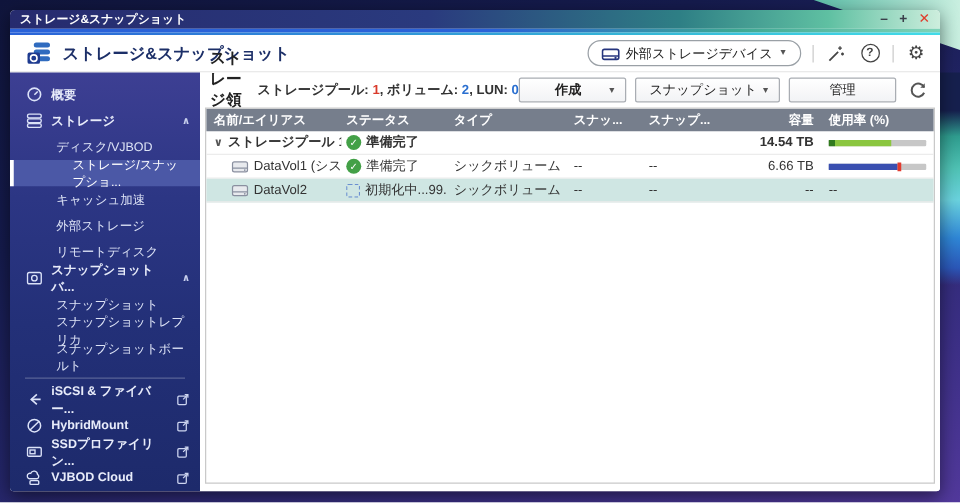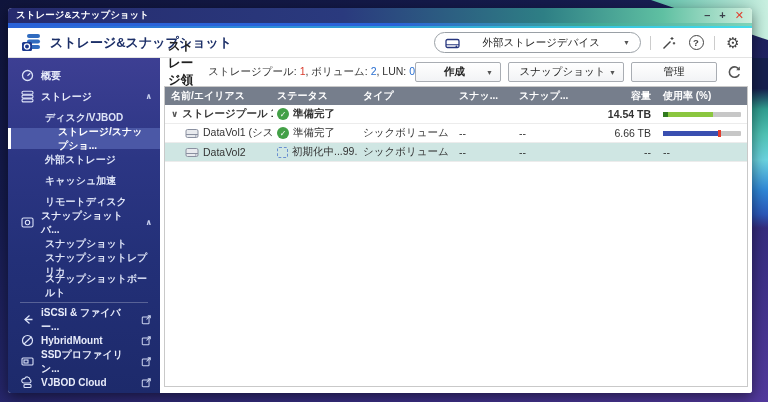--- a/index.html
+++ b/index.html
@@ -22,43 +22,43 @@
   .win-controls span { cursor:pointer; color:#3a3f4a; }
   .win-controls .close { color:#e03e2d; }
   .strip1 { height:3px; flex:none;
     background:linear-gradient(90deg,#2a62d8 0%,#2a62d8 52%,#3da893 78%,#7fd3b8 100%); }
   .strip2 { height:2px; flex:none;
     background:linear-gradient(90deg,#2a62d8 0%,#35b9d6 70%,#43dbe8 100%); }
   .app-header { height:30px; flex:none; display:flex; align-items:center; gap:8px;
     padding:0 10px 0 12px; background:#fff; border-bottom:1px solid #e3e3e3; }
   .app-title { font-size:13px; font-weight:bold; color:#1c2f68; }
   .header-actions { margin-left:auto; display:flex; align-items:center; gap:9px; }
-  .ext-btn { display:flex; align-items:center; gap:23px; border:1px solid #9aa0a6; border-radius:11px;
+  .ext-btn { display:flex; align-items:center; gap:5px; border:1px solid #9aa0a6; border-radius:11px;
     height:21px; padding:0 10px; background:#fff; font-size:10.5px; color:#222; cursor:pointer; }
   .vsep { width:1px; height:14px; background:#ccc; }
   .icon-btn { width:18px; height:18px; display:flex; align-items:center; justify-content:center;
     color:#444; cursor:pointer; }
   .help-circle { width:15px; height:15px; border:1.5px solid #444; border-radius:50%;
     display:flex; align-items:center; justify-content:center; font-size:9.5px; font-weight:bold; }
   .gear-glyph { font-size:15px; line-height:15px; }
   .win-body { flex:1; display:flex; min-height:0; }
   .sidebar { width:152px; flex:none; padding-top:7px; overflow:hidden; font-size:10px; color:#e8ecfa;
     background:linear-gradient(180deg,#3d3f93 0%,#2c3684 30%,#233078 60%,#1d2a6b 100%); }
   .sb-item { height:21px; display:flex; align-items:center; gap:6px; padding:0 8px 0 12px; cursor:pointer; }
   .sb-item .sb-icon { width:15px; flex:none; display:flex; justify-content:center; color:#dbe2f8; }
   .sb-item.top { font-weight:bold; }
-  .sb-item.child { padding-left:37px; color:#dde3f6;font-weight:bold; }
+  .sb-item.child { padding-left:37px; color:#dde3f6; }
   .sb-item.selected { background:#4b58a6; border-left:3px solid #fff; padding-left:47px; color:#fff; }
   .chev { margin-left:auto; font-size:8px; color:#c8d0ee; }
   .ext-ic { margin-left:auto; color:#cdd5f0; display:flex; }
   .sb-divider { height:1px; background:rgba(255,255,255,.25); margin:6px 12px; }
   .main { flex:1; min-width:0; background:#fff; display:flex; flex-direction:column; padding:0 4px; }
   .content-header { height:28px; flex:none; display:flex; align-items:center; padding:0 4px; }
   .section-title { font-size:12.5px; font-weight:bold; color:#222; }
-  .summary { font-size:10.5px; font-weight:normal; color:#333; margin-left:7px; white-space:pre; }
+  .summary { font-size:10.5px; font-weight:bold; color:#333; margin-left:7px; white-space:pre; }
   .val-red { color:#d93a2b; }
   .val-blue { color:#2a6fd0; }
   .toolbar { margin-left:auto; display:flex; align-items:center; gap:7px; }
   .tb-btn { height:20px; border:1px solid #a9adb3; border-radius:2px; font-size:10.5px; color:#222;
     background:linear-gradient(#ffffff,#f2f3f5); display:flex; align-items:center; cursor:pointer; }
   .tb-btn .lbl { flex:1; text-align:center; }
   .tb-btn .dd { font-size:7px; color:#555; padding-right:7px; }
   .btn-create { width:86px; padding-left:7px;font-weight:bold; }
   .btn-snapshot { width:116px; padding-left:7px; }
   .btn-manage { width:86px; justify-content:center; }
@@ -173,24 +173,24 @@
           <span>ストレージ</span>
           <span class="chev">∧</span>
         </div>
         <div class="sb-item child">
           <span>ディスク/VJBOD</span>
         </div>
         <div class="sb-item child selected">
           <span>ストレージ/スナップショ...</span>
         </div>
         <div class="sb-item child">
+          <span>キャッシュ加速</span>
+        </div>
+        <div class="sb-item child">
           <span>外部ストレージ</span>
-        </div>
-        <div class="sb-item child">
-          <span>キャッシュ加速</span>
         </div>
         <div class="sb-item child">
           <span>リモートディスク</span>
         </div>
         <div class="sb-item top">
           <span class="sb-icon">
             <svg width="13" height="13" viewBox="0 0 13 13" fill="none" stroke="currentColor" stroke-width="1.1">
               <rect x="1" y="2" width="11" height="9" rx="1.5"></rect>
                 <circle cx="6.5" cy="6.5" r="2.2"></circle>
             </svg>

